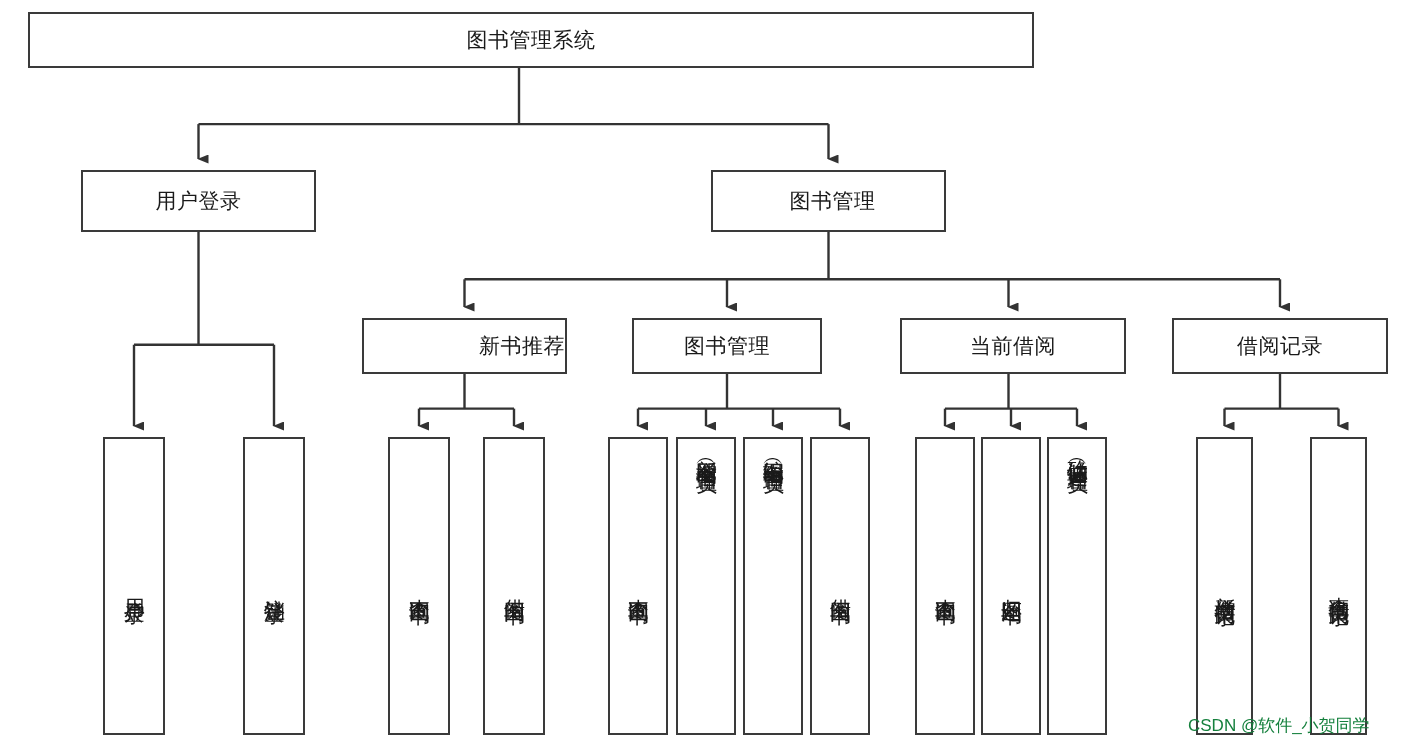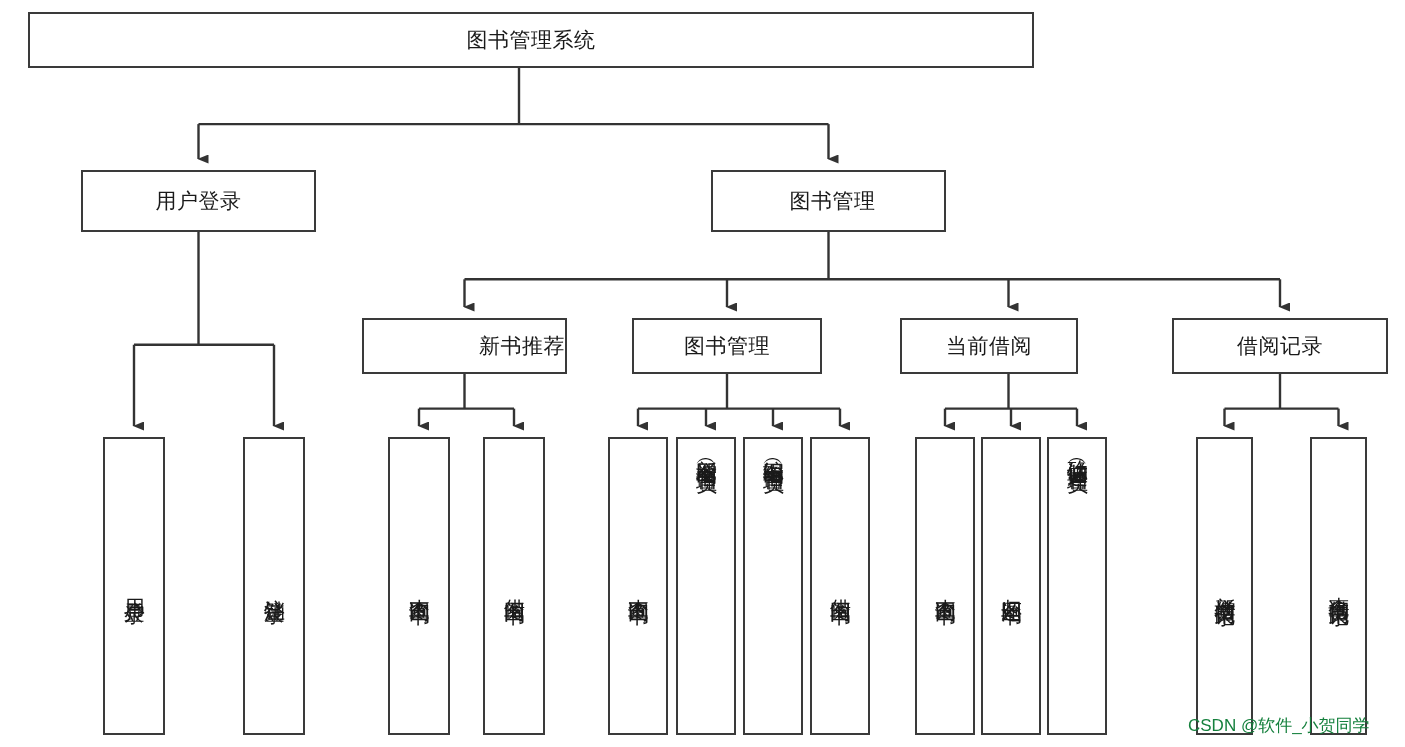--- a/index.html
+++ b/index.html
@@ -133,21 +133,21 @@
   <div class="node horizontal" style="left: 711px; top: 170px; width: 235px; height: 62px; padding-left: 8px;">
     <span class="label">图书管理</span>
   </div>
 
   <div class="node horizontal" style="left: 362px; top: 318px; width: 205px; height: 56px; justify-content: flex-end;">
     <span class="label">新书推荐</span>
   </div>
   <div class="node horizontal" style="left: 632px; top: 318px; width: 190px; height: 56px;">
     <span class="label">图书管理</span>
   </div>
-  <div class="node horizontal" style="left: 900px; top: 318px; width: 178px; height: 56px;">
+  <div class="node horizontal" style="left: 900px; top: 318px; width: 226px; height: 56px;">
     <span class="label">当前借阅</span>
   </div>
   <div class="node horizontal" style="left: 1172px; top: 318px; width: 216px; height: 56px;">
     <span class="label">借阅记录</span>
   </div>
 
   <div class="node vertical center-text" style="left: 103px; top: 437px; width: 62px; height: 298px;">
     <span class="label">用户登录</span>
   </div>
   <div class="node vertical center-text" style="left: 243px; top: 437px; width: 62px; height: 298px;">

